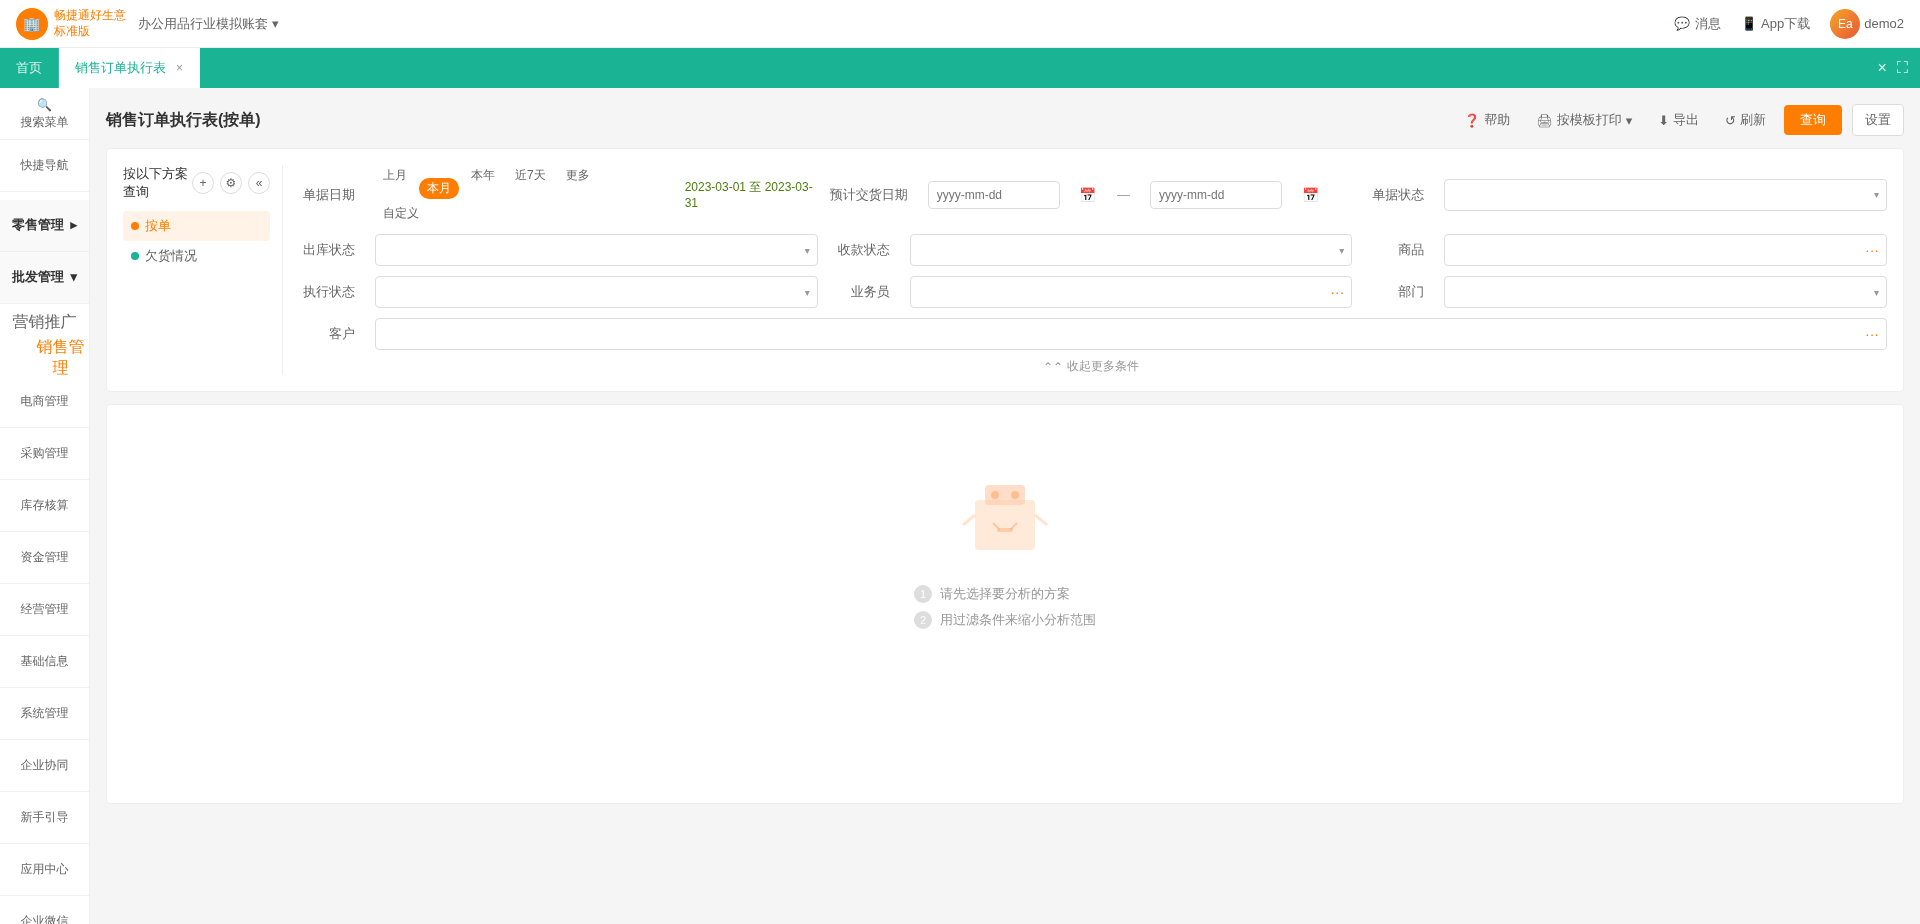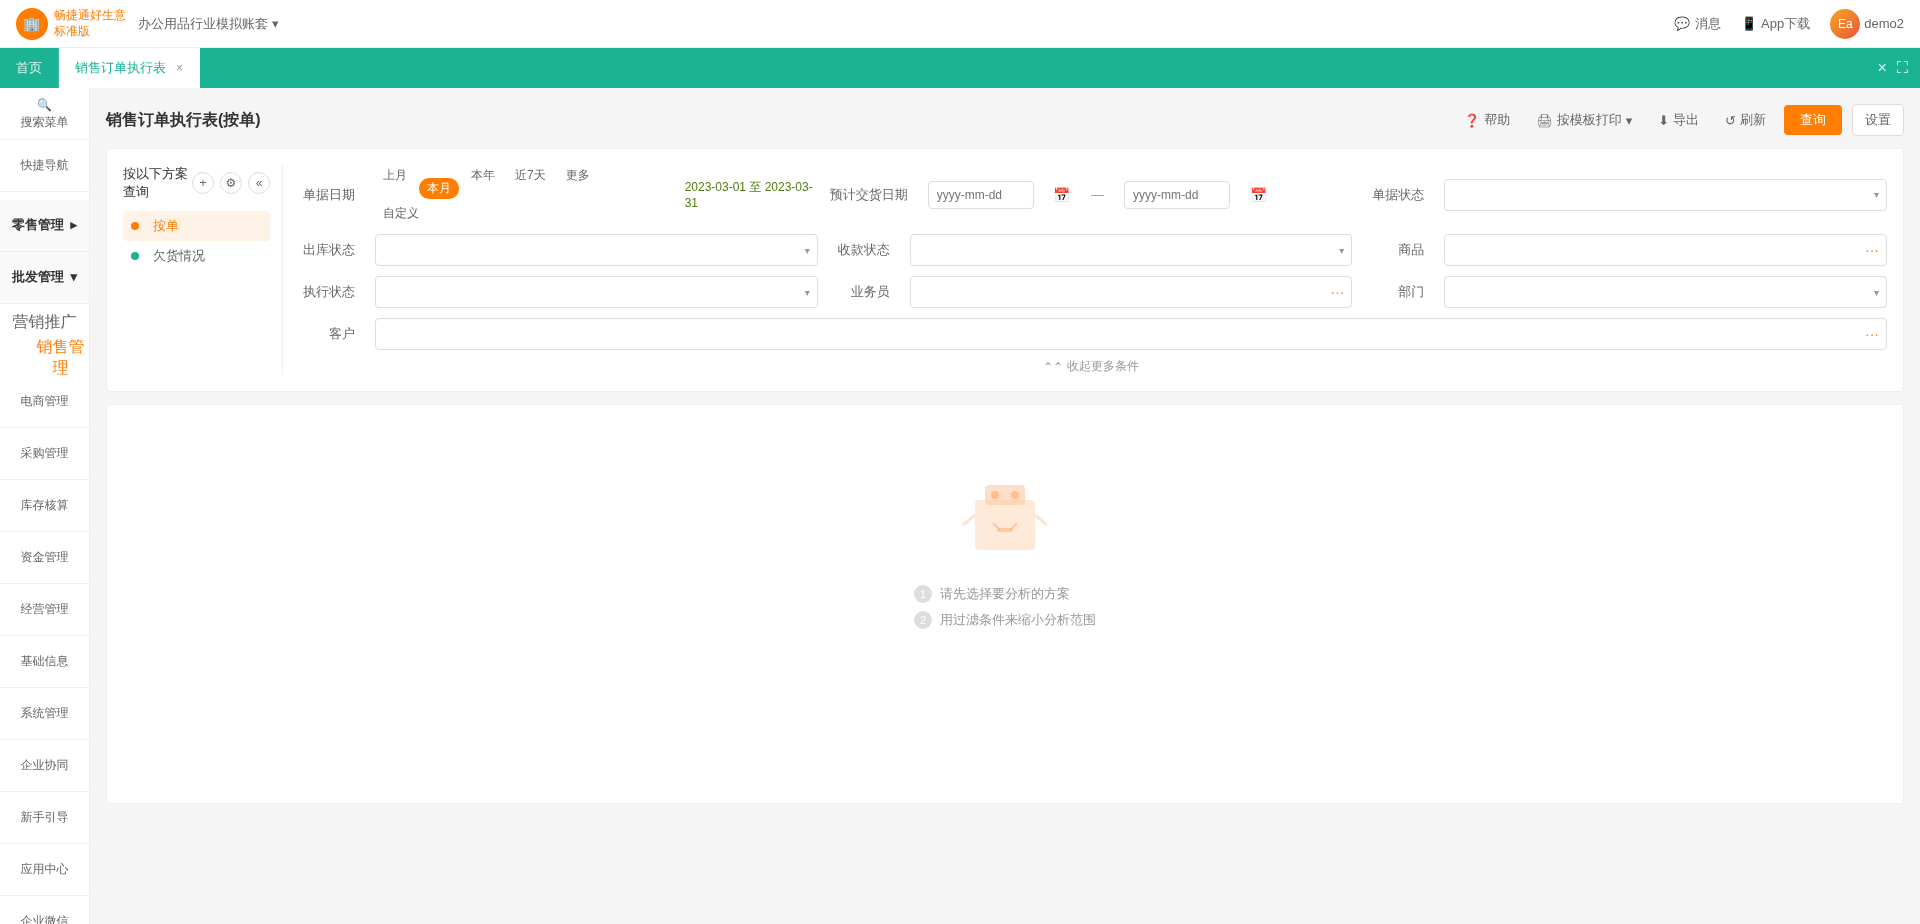--- a/index.html
+++ b/index.html
@@ -265,21 +265,21 @@
       display: flex;
       align-items: center;
       justify-content: center;
       cursor: pointer;
       font-size: 12px;
       color: #666;
     }
     .scheme-list-item {
       display: flex;
       align-items: center;
-      gap: 14px;
+      gap: 6px;
       padding: 6px 8px;
       border-radius: 4px;
       cursor: pointer;
       font-size: 13px;
       color: #333;
     }
     .scheme-list-item.active { background: #fff3e8; color: #ff7d00; }
     .scheme-list-item .dot {
       width: 8px;
       height: 8px;
@@ -343,21 +343,21 @@
       cursor: pointer;
       color: #666;
     }
     .date-tab.active {
       background: #ff7d00;
       color: white;
       border-radius: 10px;
       margin-top: 13px;
     }
     .date-input {
-      width: 106px;
+      width: 132px;
       height: 28px;
       border: 1px solid #ddd;
       border-radius: 4px;
       padding: 0 8px;
       font-size: 12px;
       color: #999;
       outline: none;
     }
     .date-icon { color: #ff7d00; font-size: 14px; cursor: pointer; }
     .date-separator { color: #999; }

